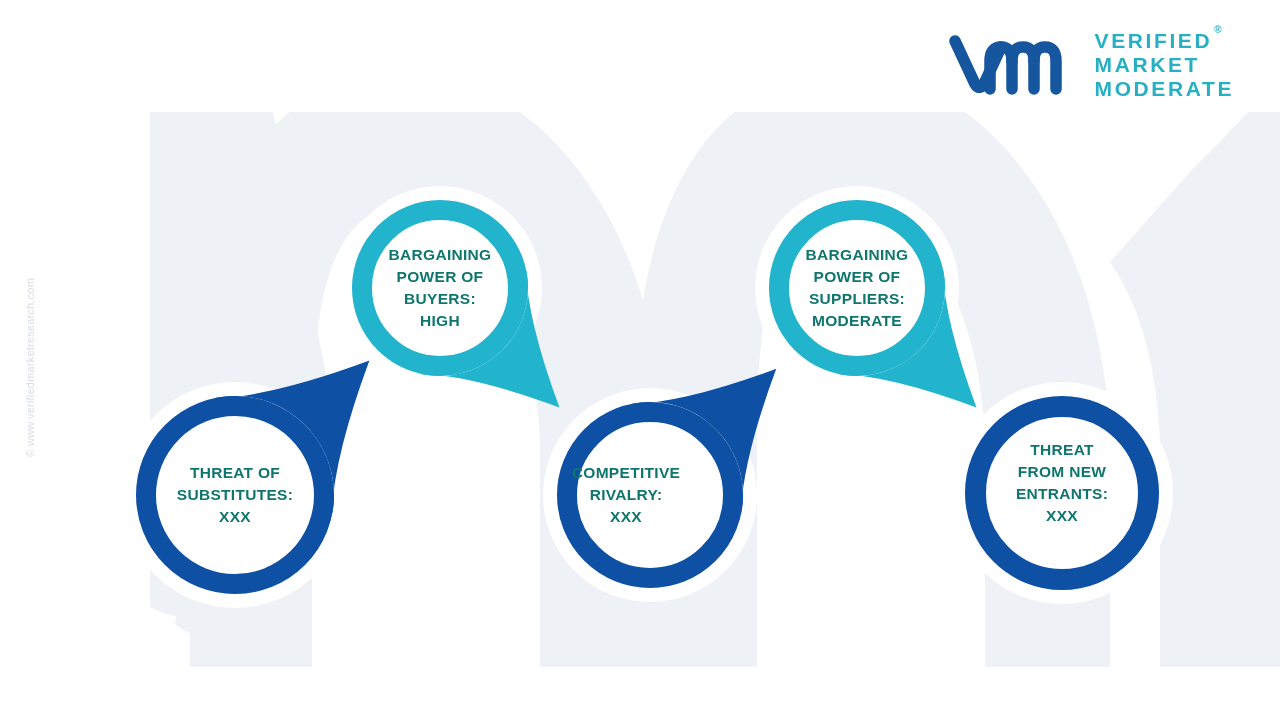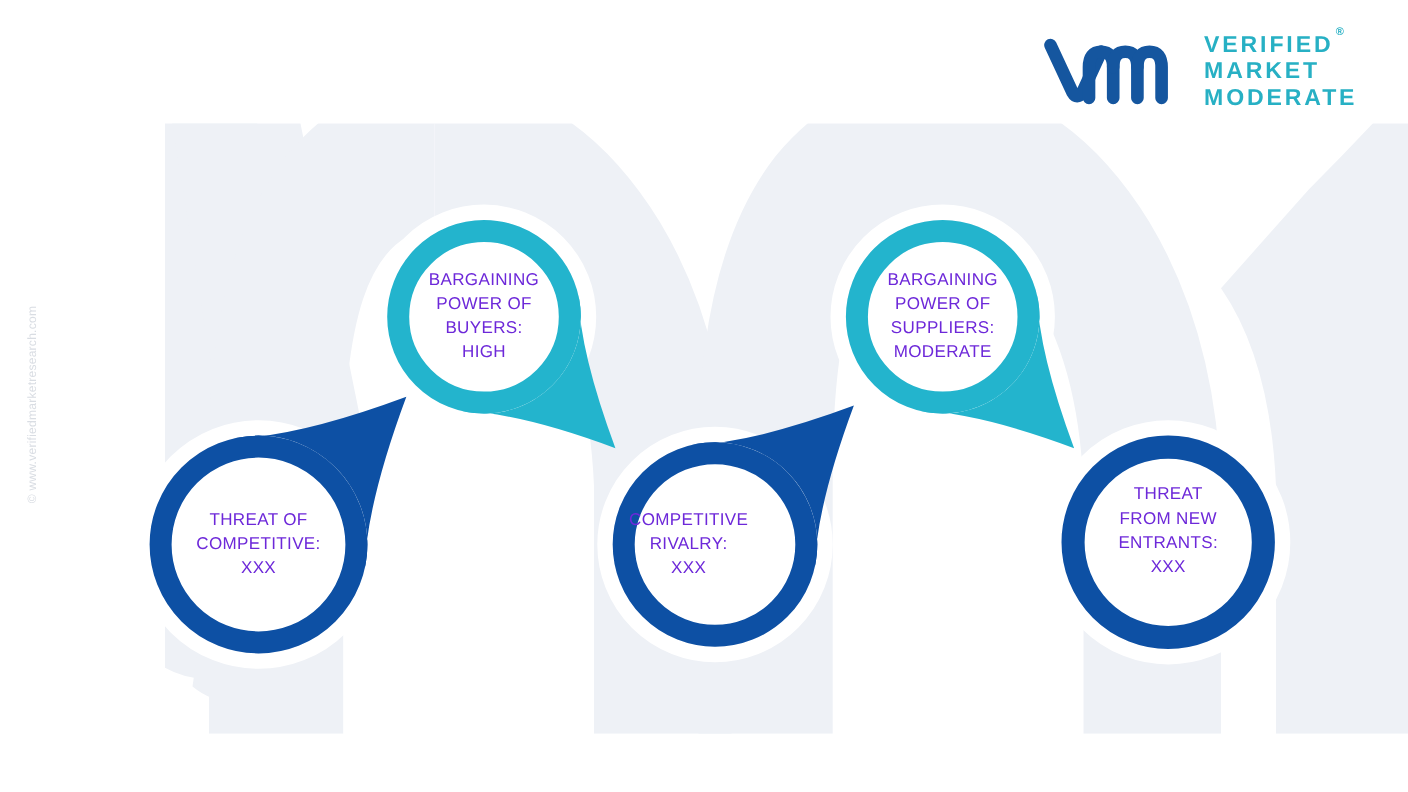--- a/index.html
+++ b/index.html
@@ -87,23 +87,23 @@
     left: 0; top: 0;
     width: 1280px; height: 555px;
     z-index: 5;
   }
 
   
   .node-label {
     position: absolute;
     z-index: 12;
     text-align: center;
-    color: #6d28d9;
+    color: #0f766e;
     font-size: 15.5px;
-    font-weight: 400;
+    font-weight: 700;
     letter-spacing: 0.3px;
     line-height: 1.42;
     white-space: pre-line;
     pointer-events: none;
   }
 
   
   #side-credit {
     position: absolute;
     left: 24px;
@@ -191,21 +191,21 @@
             <path d="M 629.0795519460206 292.38358397497313 Q 684.748962565835 290.7474878358416 776.26098684867 256.7390131513301 Q 742.2525121641585 348.251037434165 740.6164160250269 403.92044805397944 A 93 93 0 0 0 629.0795519460206 292.38358397497313 Z" fill="#0d50a4"></path>
           </g>
           <circle cx="650" cy="383" r="83" fill="#ffffff" stroke="#0d50a4" stroke-width="20"></circle>
           <circle cx="1062" cy="381" r="104" fill="none" stroke="#ffffff" stroke-width="14"></circle>
           <g></g>
           <circle cx="1062" cy="381" r="86.5" fill="#ffffff" stroke="#0d50a4" stroke-width="21"></circle>
         </g>
     </svg>
 
     <div class="node-label" style="width: 150px; left: 160px; top: 383px; transform: translateY(-50%);">THREAT OF
-COMPETITIVE:
+SUBSTITUTES:
 XXX</div>
     <div class="node-label" style="width: 128px; left: 376px; top: 176px; transform: translateY(-50%);">BARGAINING
 POWER OF
 BUYERS:
 HIGH</div>
     <div class="node-label" style="width: 138px; left: 557px; top: 383px; transform: translateY(-50%);">COMPETITIVE
 RIVALRY:
 XXX</div>
     <div class="node-label" style="width: 128px; left: 793px; top: 176px; transform: translateY(-50%);">BARGAINING
 POWER OF

